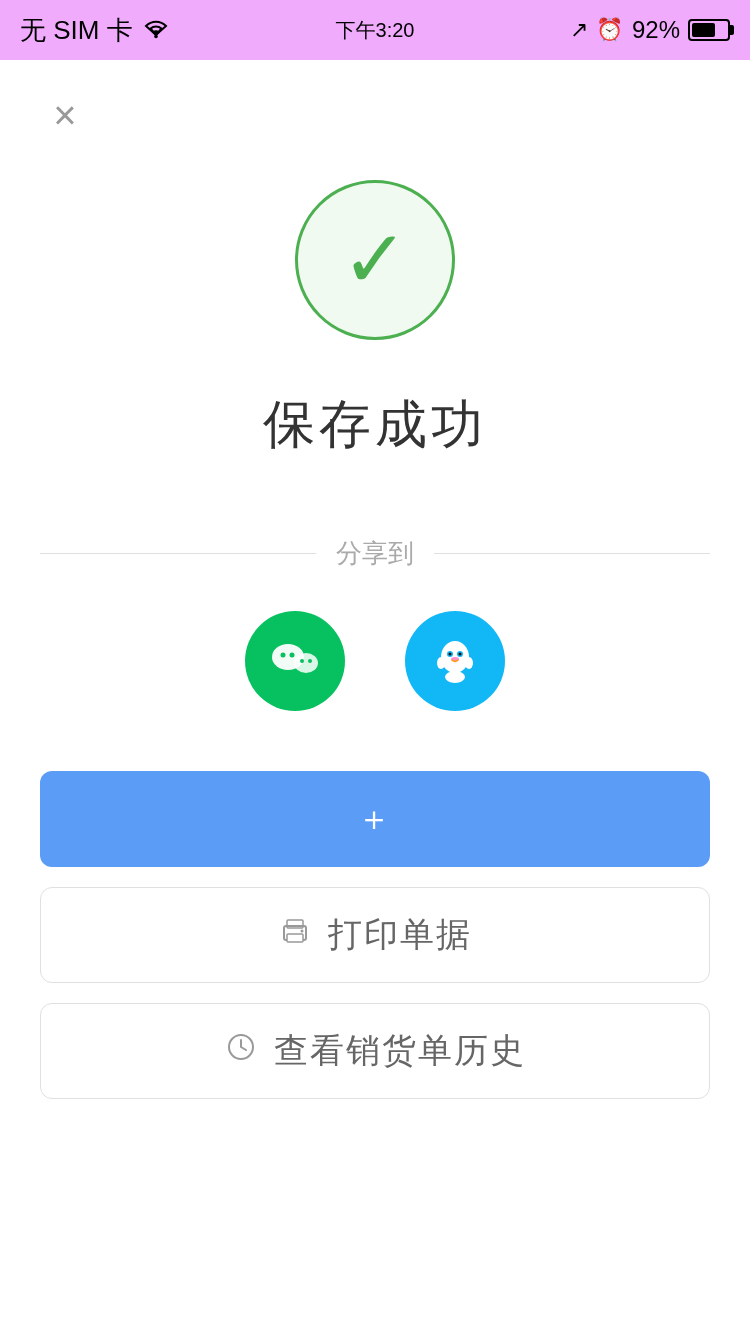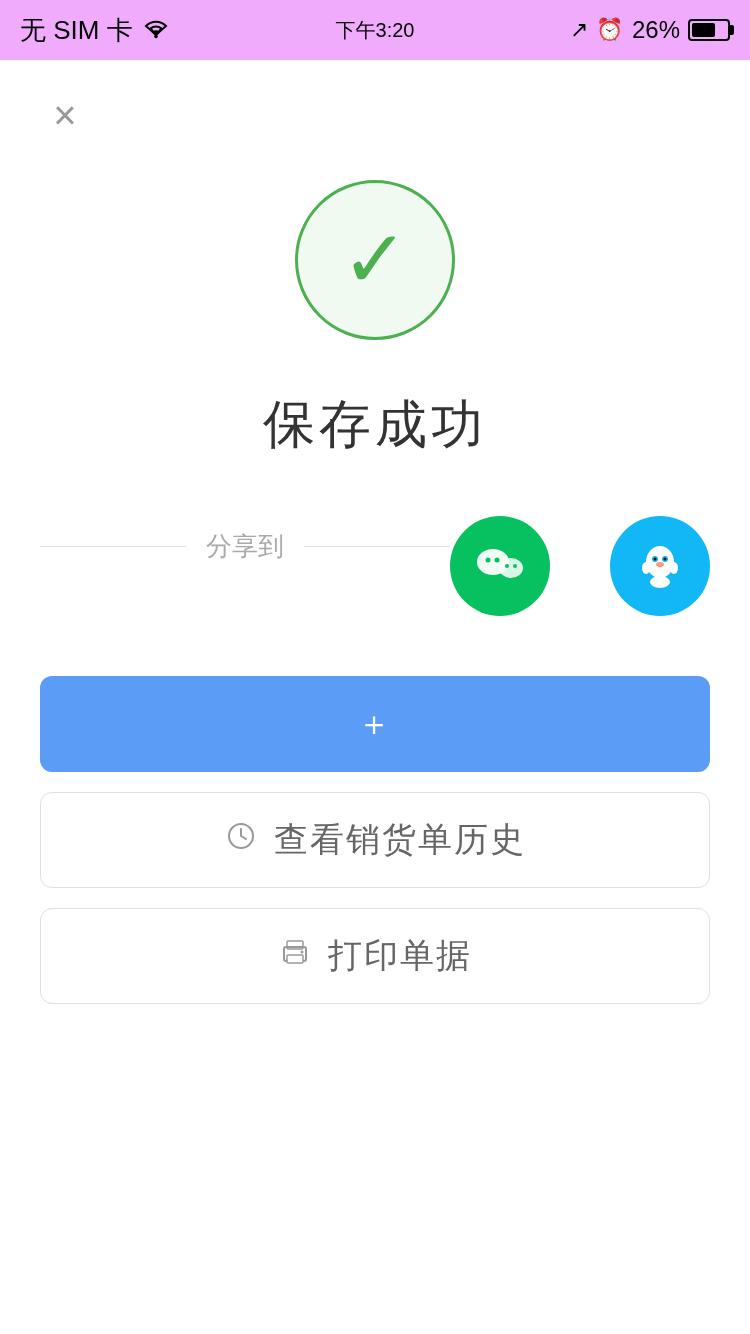--- a/index.html
+++ b/index.html
@@ -122,28 +122,29 @@
       font-size: 80px;
       color: #4CAF50;
       line-height: 1;
     }
 
     
     .success-title {
       font-size: 52px;
       font-weight: 400;
       color: #333;
-      margin-bottom: 56px;
+      margin-bottom: 76px;
       letter-spacing: 4px;
     }
 
     
     .share-section {
       width: 100%;
       display: flex;
+      flex-direction: column;
       align-items: center;
       margin-bottom: 60px;
     }
     .share-divider-row {
       width: 100%;
       display: flex;
       align-items: center;
       gap: 20px;
       margin-bottom: 40px;
     }
@@ -234,21 +235,21 @@
         <path d="M15 18L9.5 11.5a8.5 8.5 0 0111 0L15 18z" fill="none" stroke="#000" stroke-width="2" stroke-linecap="round"></path>
         <path d="M15 18L5 9a14 14 0 0120 0L15 18z" fill="none" stroke="#000" stroke-width="2" stroke-linecap="round"></path>
         <circle cx="15" cy="19.5" r="1.8" fill="#000"></circle>
       </svg>
     </span>
   </div>
   <div class="status-center">下午3:20</div>
   <div class="status-right">
     <span style="font-size:22px;">↗</span>
     <span style="font-size:22px;">⏰</span>
-    <span>26%</span>
+    <span>92%</span>
     <div class="battery-visual">
       <div class="battery-fill"></div>
     </div>
   </div>
 </div>
 
 <div class="page-content">
 
   <div class="close-btn">
     <div class="close-icon-wrap">
@@ -297,38 +298,38 @@
           <path d="M29 31 Q32 34 35 31" stroke="#F90" stroke-width="1.5" fill="none" stroke-linecap="round"></path>
         </svg>
       </div>
     </div>
   </div>
 
   <div class="action-buttons">
 
     <button class="btn-primary">
       <span class="btn-icon">＋</span>
-    </button>
-
-    <button class="btn-secondary">
-      <span class="btn-icon">
-        <svg width="34" height="34" viewBox="0 0 34 34" fill="none">
-          <circle cx="17" cy="17" r="12" stroke="#999" stroke-width="2"></circle>
-          <path d="M17 10 L17 17 L22 20" stroke="#999" stroke-width="2" stroke-linecap="round" stroke-linejoin="round"></path>
-        </svg>
-      </span>
-      <span>查看销货单历史</span>
     </button>
 
     <button class="btn-secondary">
       <span class="btn-icon">
         <svg width="34" height="34" viewBox="0 0 34 34" fill="none">
           <rect x="6" y="12" width="22" height="14" rx="2" stroke="#999" stroke-width="2"></rect>
           <rect x="9" y="6" width="16" height="8" rx="1" stroke="#999" stroke-width="1.5"></rect>
           <rect x="9" y="20" width="16" height="8" rx="1" stroke="#999" stroke-width="1.5" fill="white"></rect>
           <circle cx="24" cy="17" r="1.5" fill="#999"></circle>
         </svg>
       </span>
       <span>打印单据</span>
     </button>
+
+    <button class="btn-secondary">
+      <span class="btn-icon">
+        <svg width="34" height="34" viewBox="0 0 34 34" fill="none">
+          <circle cx="17" cy="17" r="12" stroke="#999" stroke-width="2"></circle>
+          <path d="M17 10 L17 17 L22 20" stroke="#999" stroke-width="2" stroke-linecap="round" stroke-linejoin="round"></path>
+        </svg>
+      </span>
+      <span>查看销货单历史</span>
+    </button>
   </div>
 
 </div>
 
 </body></html>

